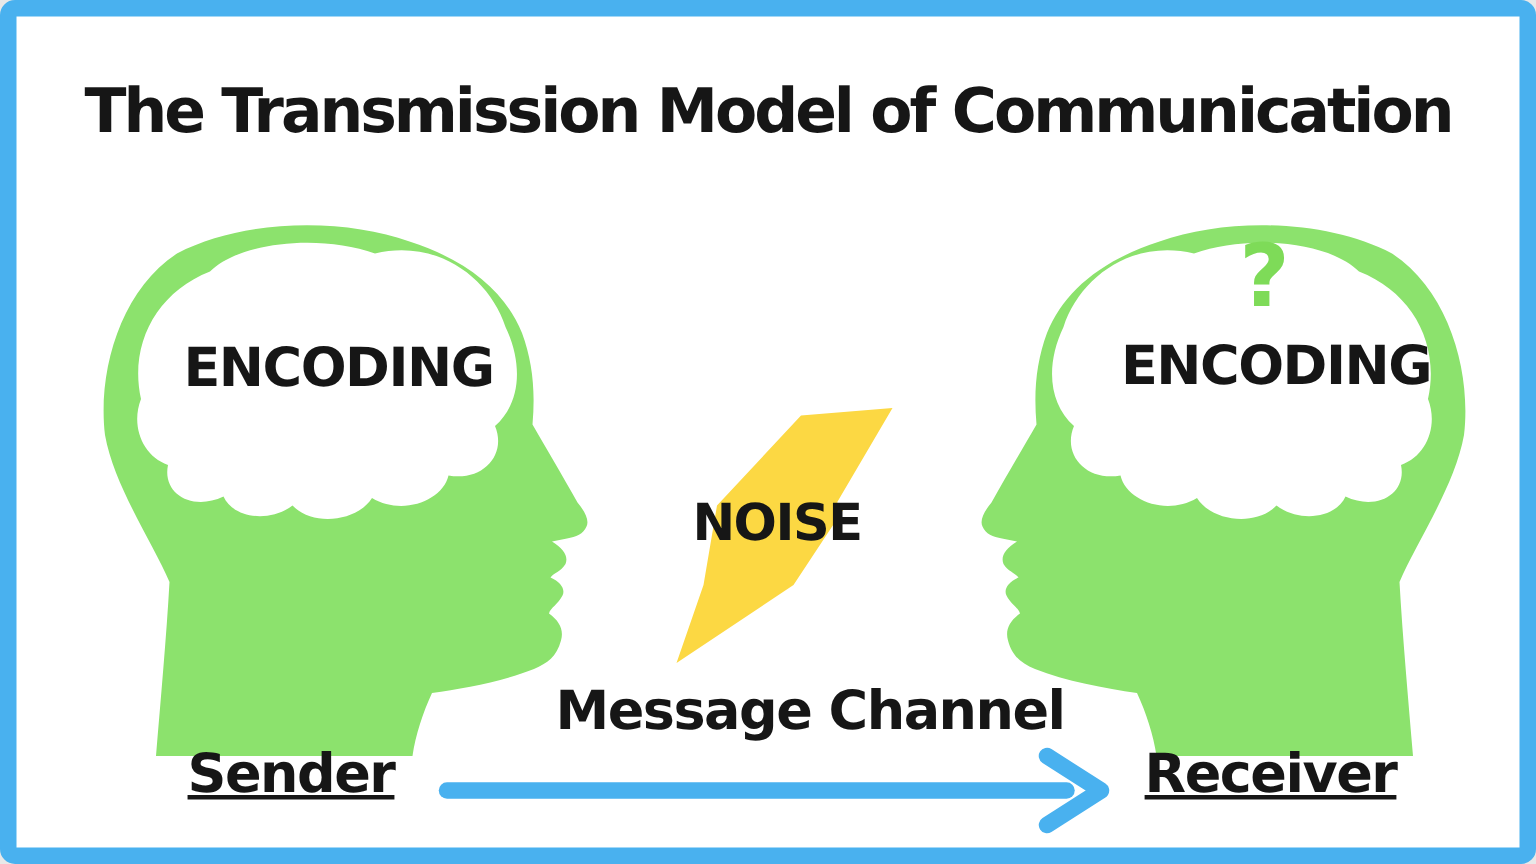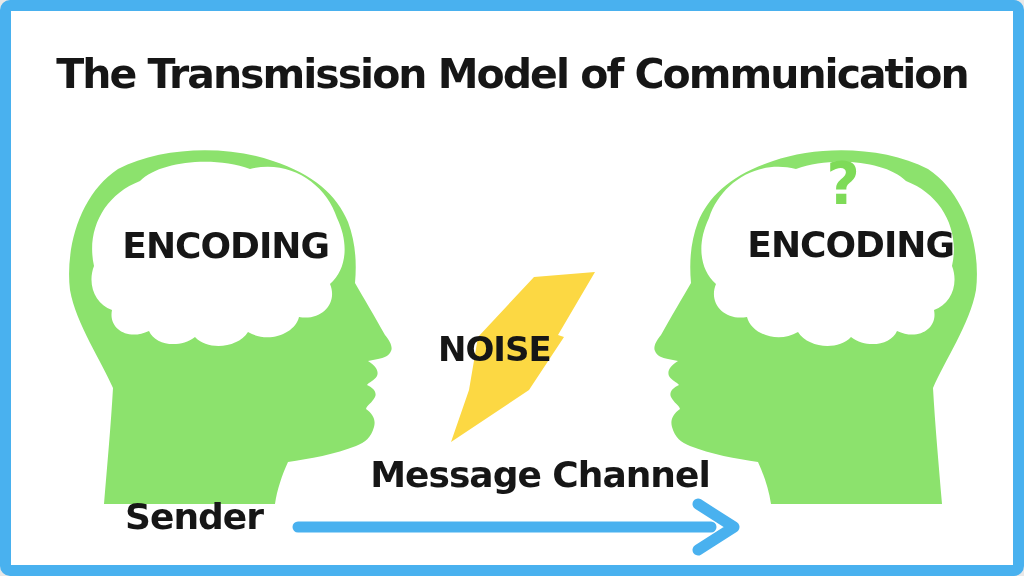--- a/index.html
+++ b/index.html
@@ -22,30 +22,30 @@
   .brain-label{
     font-size:36px;font-weight:bold;letter-spacing:-1px;line-height:1.2;
     text-align:right;width:245px;color:var(--ink-black,#161616);
   }
   #question-mark{
     left:806px;top:139px;width:52px;text-align:center;
     font-size:58px;font-weight:bold;line-height:1.2;
     color:var(--question-green,#7edb58);
   }
   #noise-label{
-    left:427px;top:318px;width:160px;text-align:left;
+    left:427px;top:318px;width:160px;text-align:center;
     font-size:34px;font-weight:bold;letter-spacing:-1px;line-height:1.2;
   }
   #message-channel-label{
     left:349px;top:442px;width:360px;text-align:center;
     font-size:36px;font-weight:bold;letter-spacing:-1px;line-height:1.2;
   }
   .role-label{
     top:484px;width:200px;text-align:center;
-    font-size:36px;font-weight:bold;letter-spacing:-1px;line-height:1.2;
+    font-size:36px;font-weight:bold;letter-spacing:-1px;line-height:1.2;text-decoration:underline;
   }
   #sender-label{left:83px;}
   #receiver-label{left:736px;}
 </style>
 </head>
 <body>
 
 <div id="stage">
 
   <div id="title" class="abs">The Transmission Model of Communication</div>
@@ -150,14 +150,15 @@
     <svg viewBox="0 0 460 62" width="460" height="62" xmlns="http://www.w3.org/2000/svg">
       <g style="stroke:var(--accent-blue,#49b1ef)" stroke-width="11" fill="none" stroke-linecap="round" stroke-linejoin="round">
         <line x1="12" y1="31" x2="425" y2="31"></line>
         <polyline points="412,8 448,31 412,54"></polyline>
       </g>
     </svg>
   </div>
 
   <div id="sender-label" class="abs role-label">Sender</div>
 
+  <div id="receiver-label" class="abs role-label">Receiver</div>
 
 </div>
 
 </body></html>

